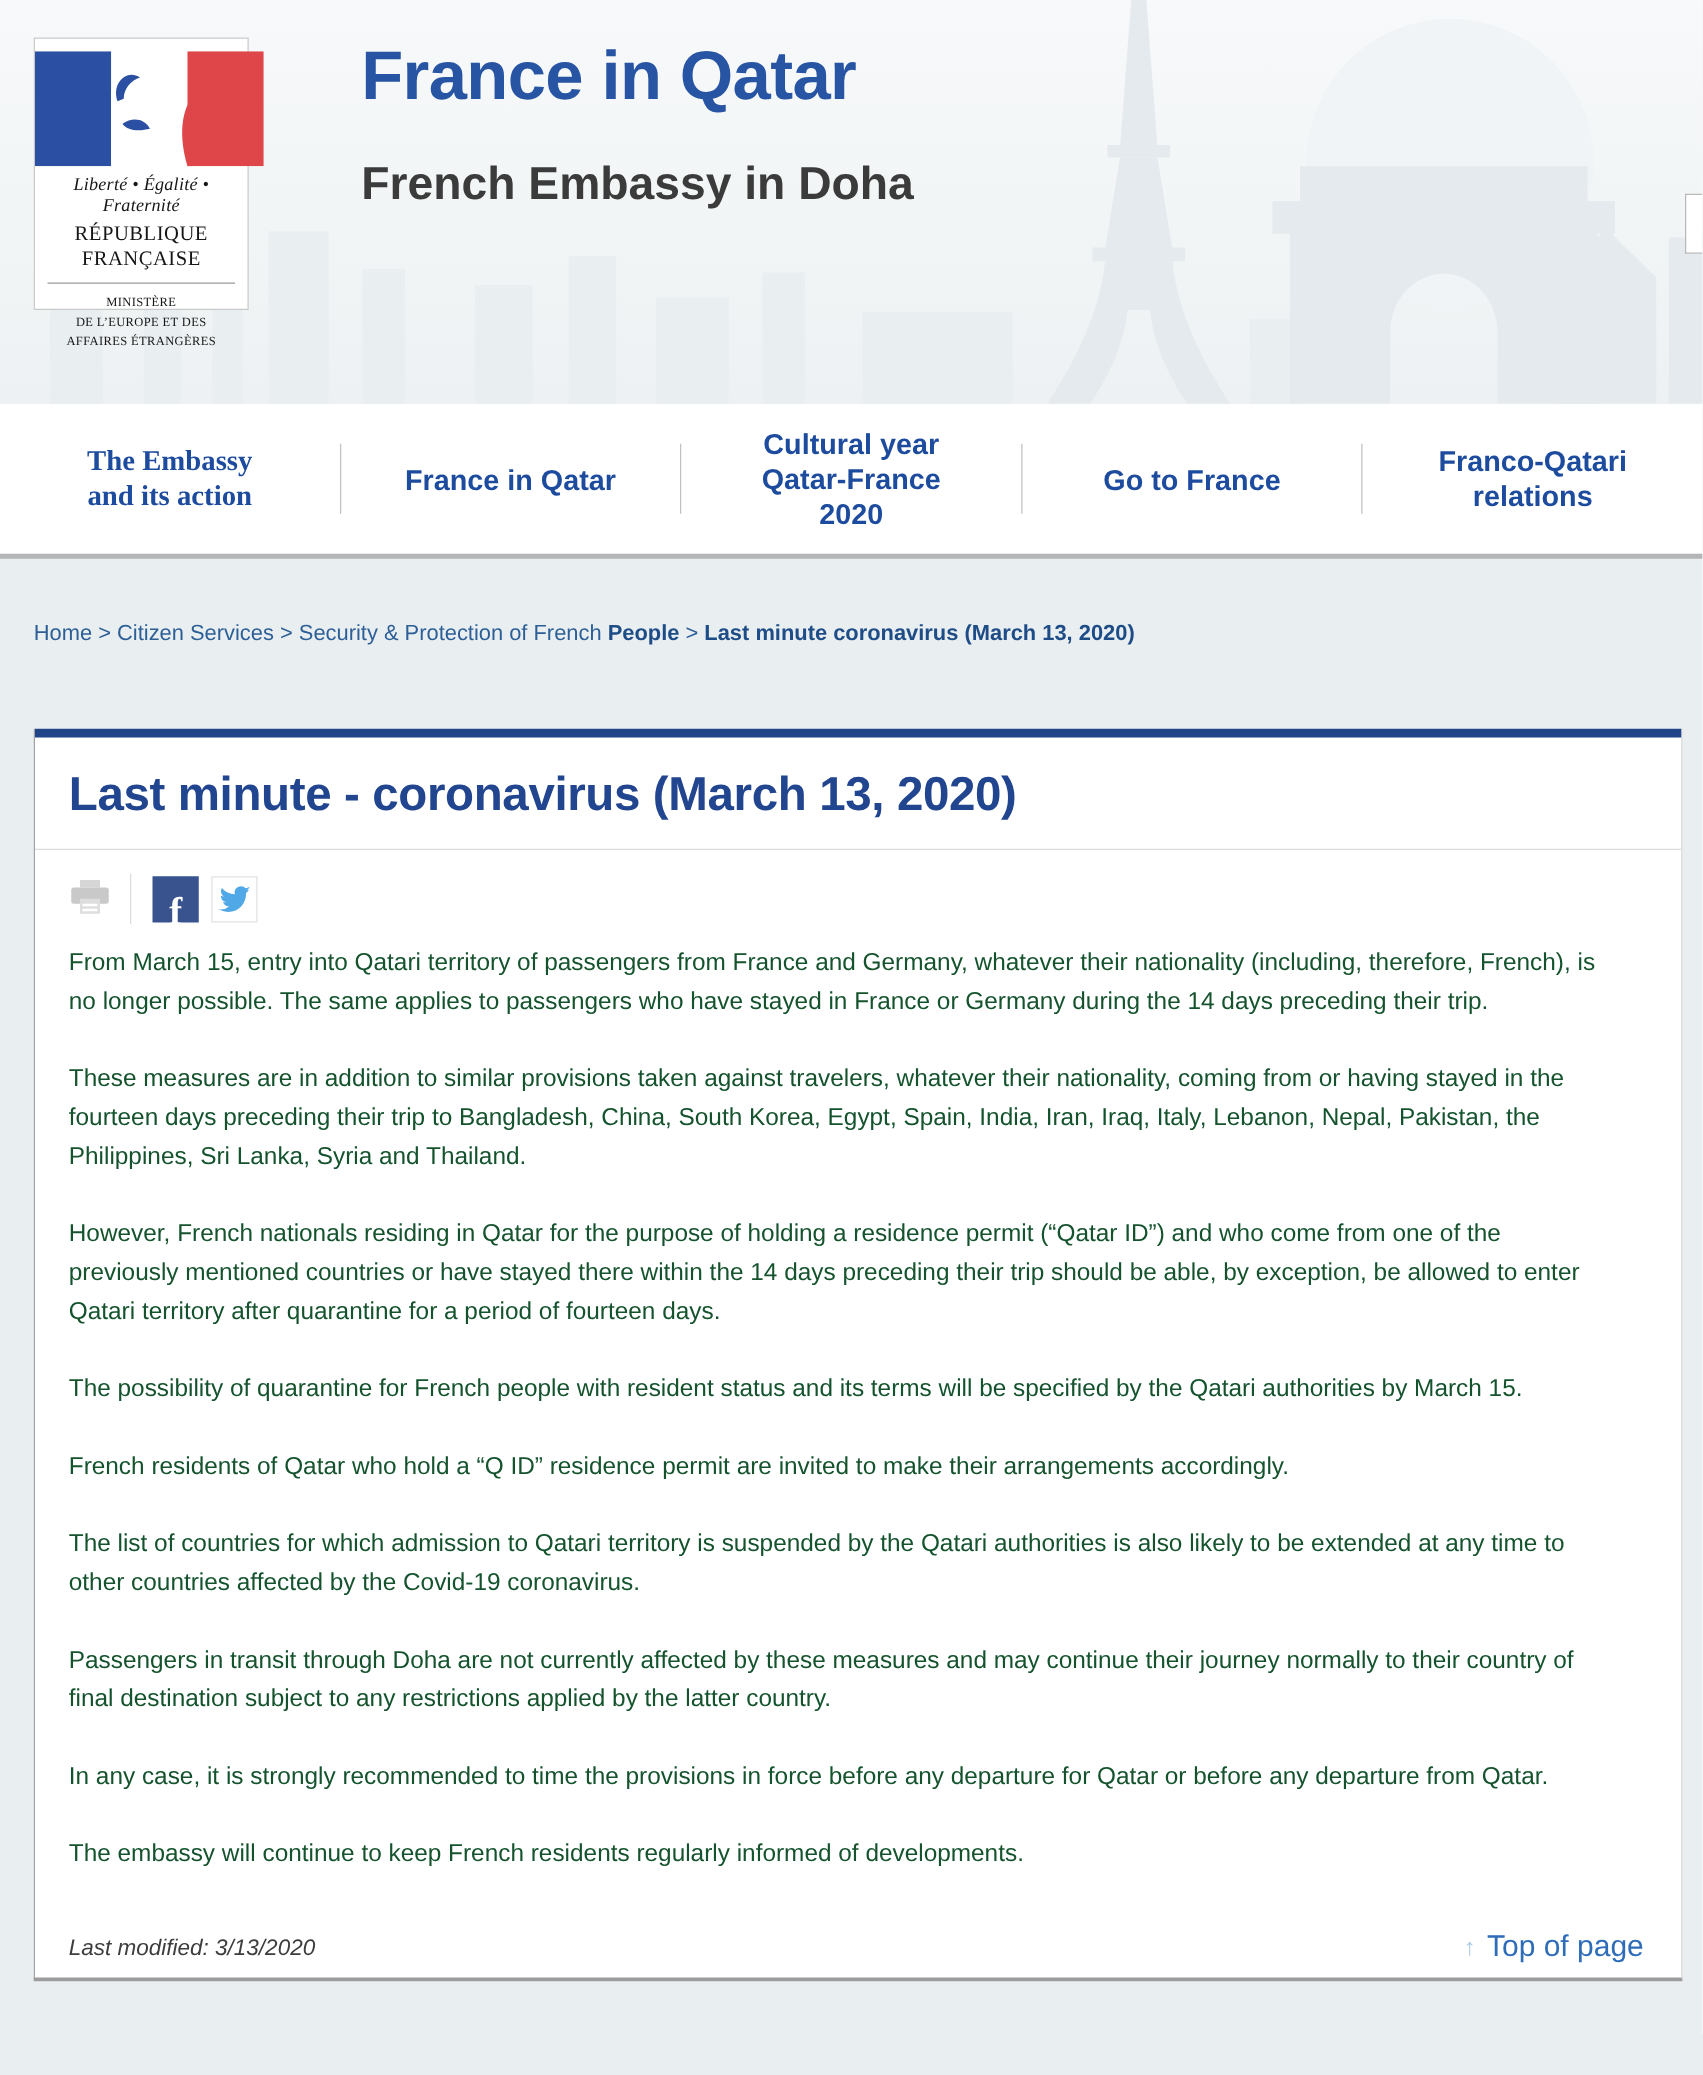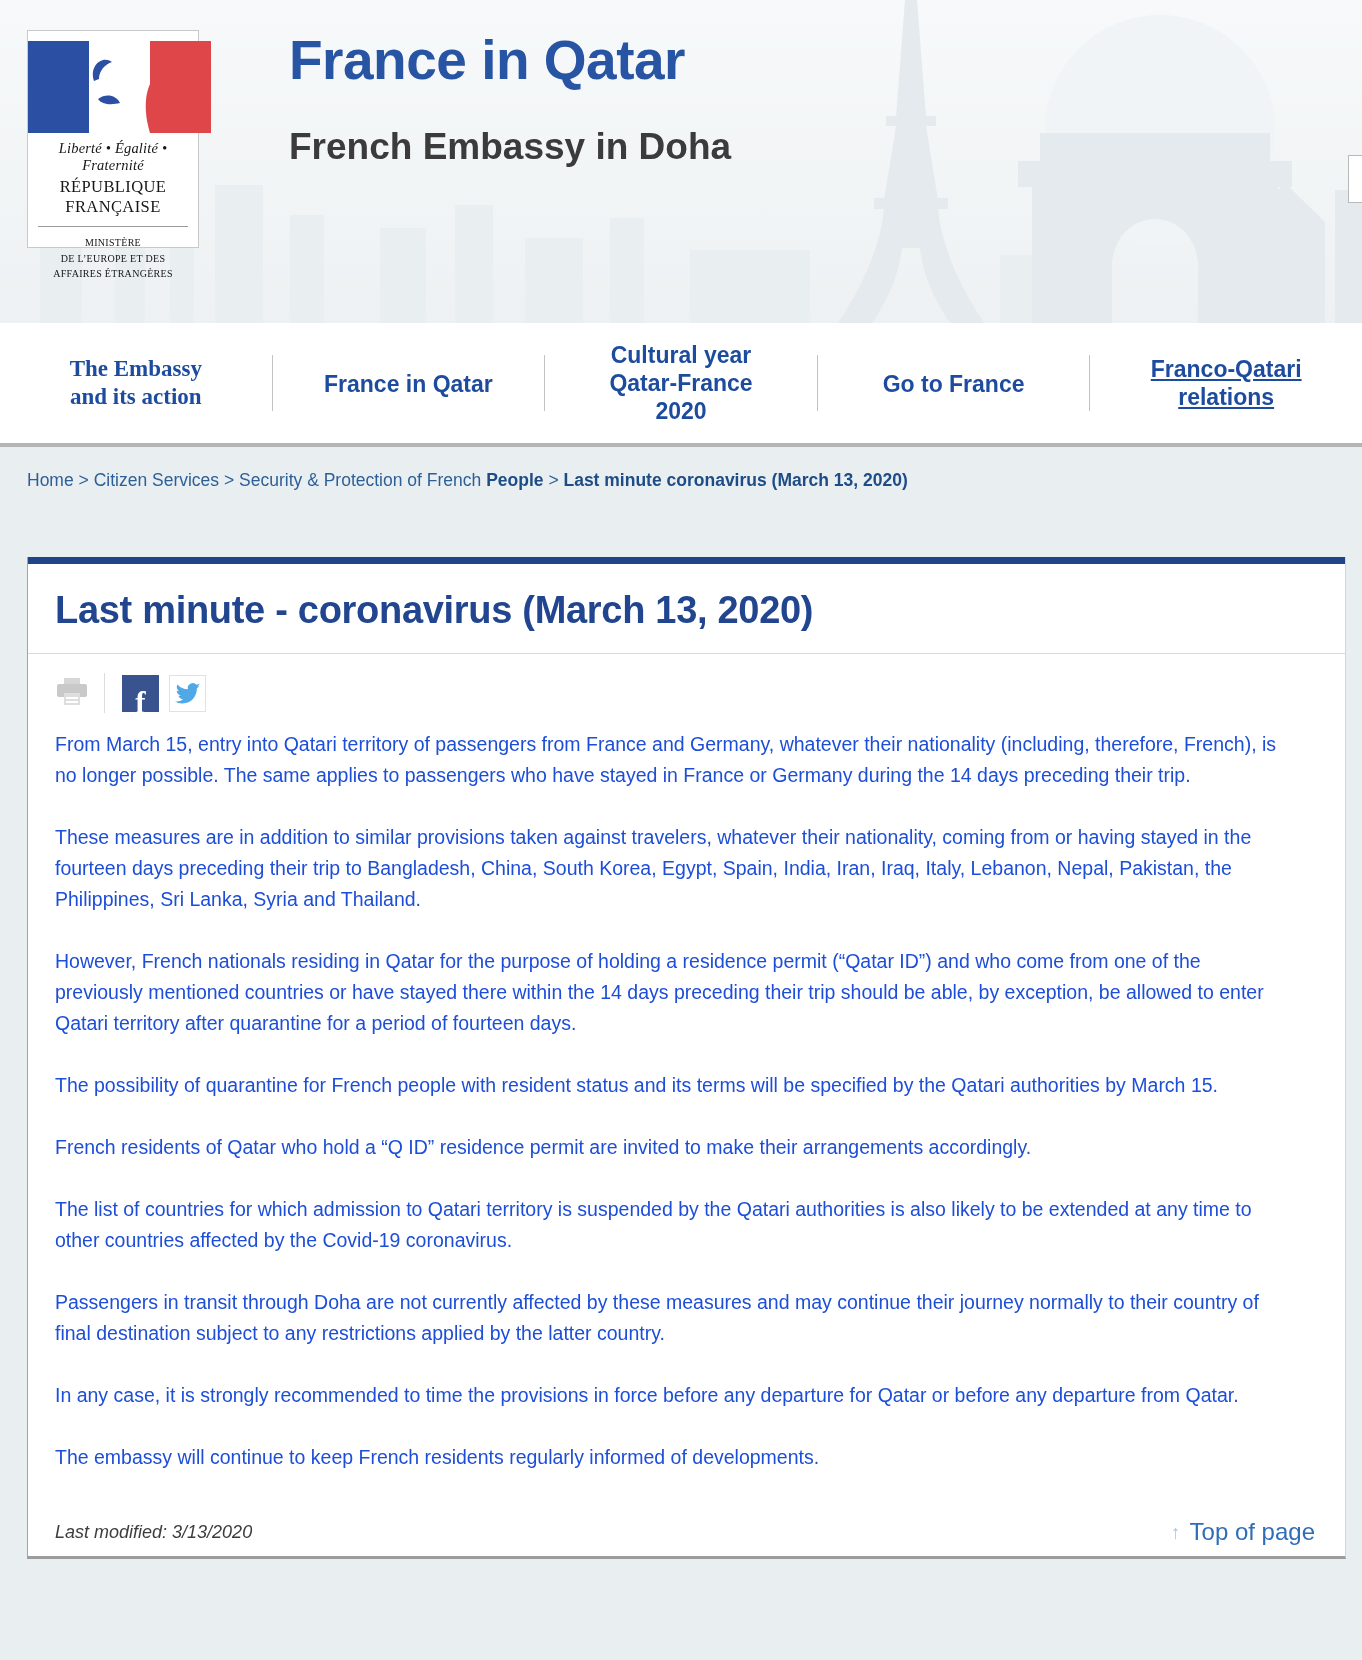--- a/index.html
+++ b/index.html
@@ -25,46 +25,46 @@
   .site-subtitle{position:absolute;left:289px;top:126px;font-size:37px;font-weight:bold;color:#3b3b3b;}
   .search-stub{position:absolute;right:0;top:155px;width:13px;height:46px;background:#fff;
     border:1px solid #b9b9b9;border-right:none;cursor:pointer;}
   
   .main-nav{height:120px;background:#fff;display:flex;align-items:center;}
   .nav-item{flex:1;text-align:center;color:#1d4b9e;font-size:23px;font-weight:bold;
     line-height:1.22;cursor:pointer;}
   .nav-item .lbl{display:inline-block;vertical-align:middle;}
   .nav-1 .lbl{max-width:170px;font-family:Liberation Serif, serif;}
   .nav-3 .lbl{max-width:190px;}
-  .nav-5 .lbl{max-width:195px;text-decoration:underline;}
+  .nav-5 .lbl{max-width:195px;}
   .nav-divider{width:1px;height:56px;background:#c2c2c2;}
   .nav-rule{height:4px;background:#b5b5b5;}
   
   .breadcrumb{background:#e9eef1;height:110px;box-sizing:border-box;
-    padding:23px 20px 0 27px;font-size:17.5px;color:#2d5f97;white-space:pre-wrap;}
+    padding:23px 20px 0 27px;font-size:17.5px;color:#2d5f97;white-space:pre-wrap;margin-top:26px;}
   .bc-seg{cursor:pointer;}
   .bc-sep{cursor:default;}
   .bc-bold{font-weight:bold;color:#1d4c86;cursor:default;}
   
   .article{margin-left:27px;width:1319px;background:#fff;box-sizing:border-box;
     border-left:1px solid #a3a3a3;border-right:1px solid #d4d4d4;border-bottom:3px solid #9c9c9c;}
   .article-top-bar{height:7px;background:#1f4588;}
   .page-title{margin:0;padding:25px 30px 21px 27px;font-size:38px;font-weight:bold;
     color:#21458f;border-bottom:1px solid #dcdcdc;letter-spacing:-.3px;}
   .share-row{display:flex;align-items:center;padding:17px 0 2px 27px;height:44px;}
   .print-button{cursor:pointer;display:flex;align-items:center;}
   .share-divider{width:1px;height:40px;background:#dcdcdc;margin:0 17px 0 15px;}
   .fb-button{width:37px;height:37px;background:#39538f;display:flex;align-items:flex-end;
     justify-content:center;cursor:pointer;margin-right:10px;}
   .fb-letter{color:#fff;font-family:"Liberation Serif", serif;font-weight:bold;
     font-size:31px;line-height:1;margin-bottom:-6px;}
   .tw-button{width:37px;height:37px;background:#fff;border:1px solid #e2e2e2;box-sizing:border-box;
     display:flex;align-items:center;justify-content:center;cursor:pointer;}
   .article-body{padding:12px 52px 0 27px;}
-  .article-body p{margin:0 0 31px 0;font-size:19.5px;line-height:31px;color:#1d4ed8;}
+  .article-body p{margin:0 0 31px 0;font-size:19.5px;line-height:31px;color:#14532d;}
   .article-footer{display:flex;justify-content:space-between;align-items:center;
     padding:14px 30px 10px 27px;gap:26px;}
   .last-modified{font-style:italic;font-size:18px;color:#3d3d3d;}
   .top-link{color:#2f6db8;font-size:24px;display:flex;align-items:center;gap:9px;cursor:pointer;}
   .up-arrow{color:#a9c9ec;font-size:19px;line-height:1;}
 </style>
 </head>
 <body>
 
 <div class="site-header">

